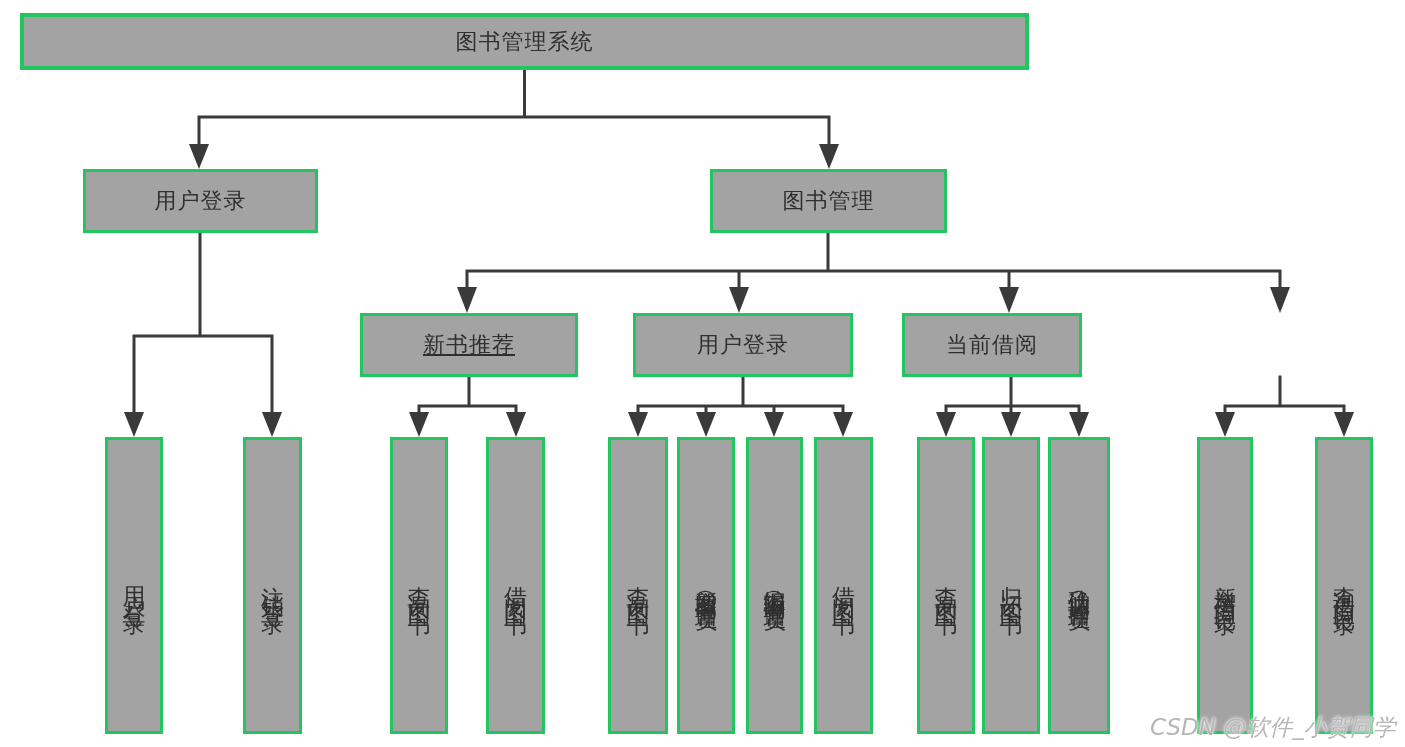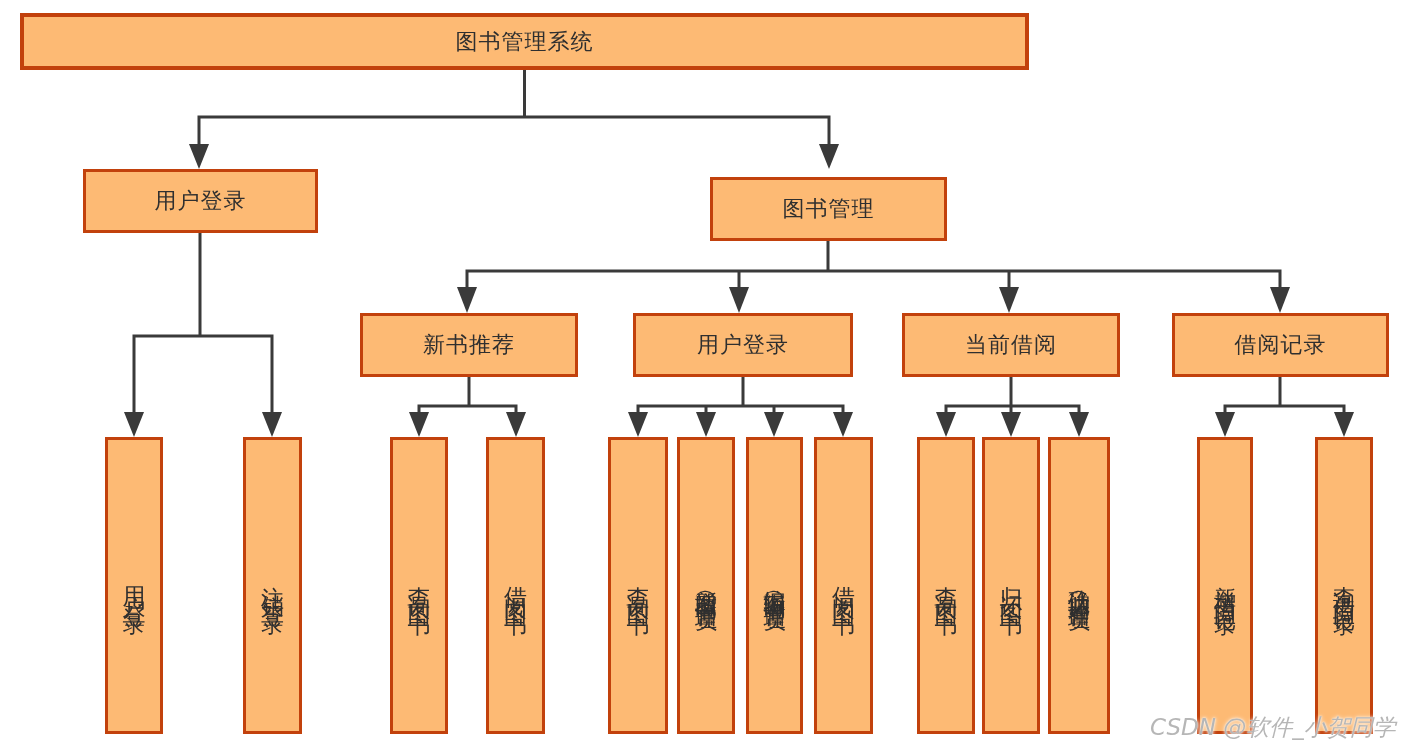--- a/index.html
+++ b/index.html
@@ -12,22 +12,22 @@
   }
   #canvas { position: absolute; inset: 0; width: 1405px; height: 747px; }
   svg.connectors {
     position: absolute; left: 0; top: 0;
     width: 1405px; height: 747px;
     pointer-events: none;
   }
   .node {
     position: absolute;
     box-sizing: border-box;
-    border: 3px solid #c2410c;
-    background: #fdba74;
+    border: 3px solid #22c55e;
+    background: #a3a3a3;
     display: flex;
     align-items: center;
     justify-content: center;
     color: #2f2f2f;
   }
   .root-node { border-width: 4px; }
   .h-node { font-size: 22px; letter-spacing: 1px; white-space: nowrap; }
   .v-node .v-label {
     writing-mode: vertical-rl;
     text-orientation: mixed;
@@ -98,26 +98,25 @@
       <polygon points="1069,412 1089,412 1079,437"></polygon>
 
       <polygon points="1215,412 1235,412 1225,437"></polygon>
       <polygon points="1334,412 1354,412 1344,437"></polygon>
     </g>
   </svg>
 
   <div class="node h-node root-node" style="left:20px; top:13px; width:1009px; height:57px;">图书管理系统</div>
 
   <div class="node h-node" style="left:83px; top:169px; width:235px; height:64px;">用户登录</div>
-  <div class="node h-node" style="left:710px; top:177px; width:237px; height:64px;">图书管理</div>
+  <div class="node h-node" style="left:710px; top:169px; width:237px; height:64px;">图书管理</div>
 
-  <div class="node h-node" style="left:360px; top:313px; width:218px; height:64px;">新书推荐</div>
+  <div class="node h-node" style="left:360px; top:313px; width:218px; height:64px;text-decoration:underline;">新书推荐</div>
   <div class="node h-node" style="left:633px; top:313px; width:220px; height:64px;">用户登录</div>
-  <div class="node h-node" style="left:902px; top:313px; width:218px; height:64px;">当前借阅</div>
-  <div class="node h-node" style="left:1172px; top:313px; width:217px; height:64px;">借阅记录</div>
+  <div class="node h-node" style="left:902px; top:313px; width:180px; height:64px;">当前借阅</div>
 
   <div class="node v-node" style="left:105px; top:437px; width:58px; height:297px;">
     <span class="v-label">用户登录</span>
   </div>
   <div class="node v-node" style="left:243px; top:437px; width:59px; height:297px;">
     <span class="v-label">注销登录</span>
   </div>
 
   <div class="node v-node" style="left:390px; top:437px; width:58px; height:297px;">
     <span class="v-label">查询图书</span>

